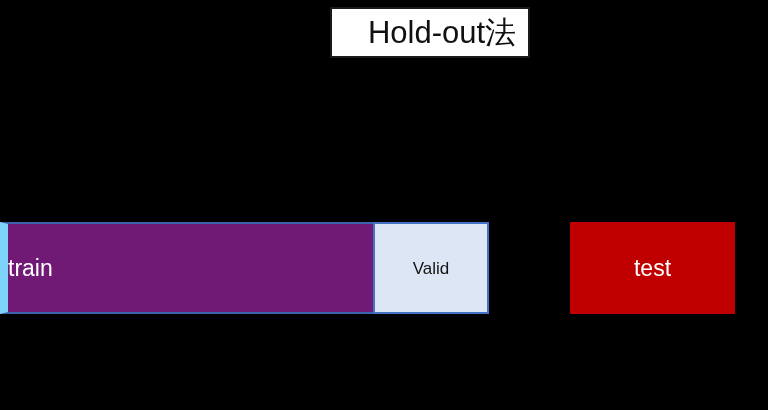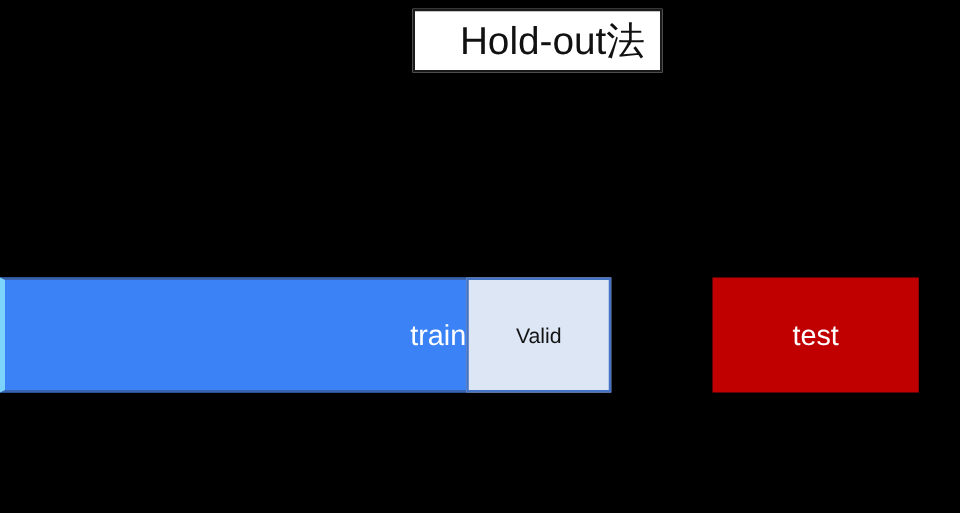--- a/index.html
+++ b/index.html
@@ -49,28 +49,28 @@
     left: 0px;
     top: 222px;
     width: 489px;
     height: 92px;
     display: flex;
     box-sizing: border-box;
   }
   .seg-train {
     width: 373px;
     height: 92px;
-    background: #3b82f6;
+    background: #701a75;
     border-top: 2px solid #3A63AE;
     border-bottom: 2px solid #3A63AE;
-    border-left: 4px solid #7dd3fc;
+    border-left: 8px solid #7dd3fc;
     box-sizing: border-box;
     display: flex;
     align-items: center;
-    justify-content: flex-end;
+    justify-content: flex-start;
   }
   .seg-train-label {
     color: #FFFFFF;
     font-size: 23px;
     line-height: 1;
     white-space: nowrap;
   }
   .seg-valid {
     width: 116px;
     height: 92px;

